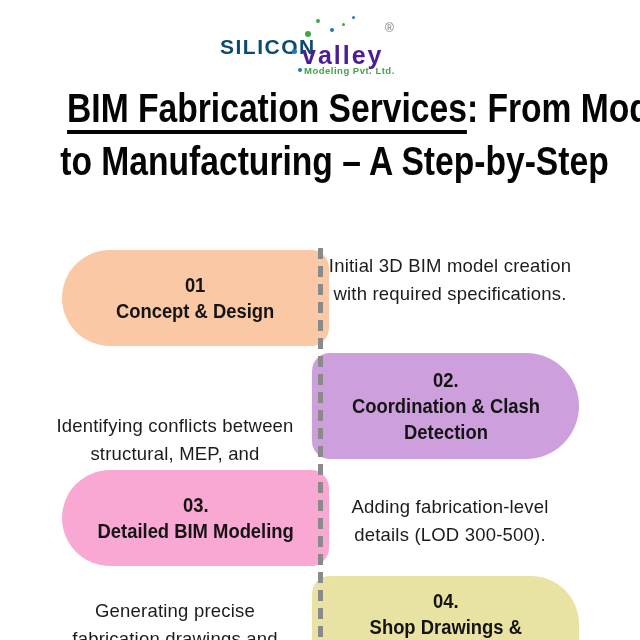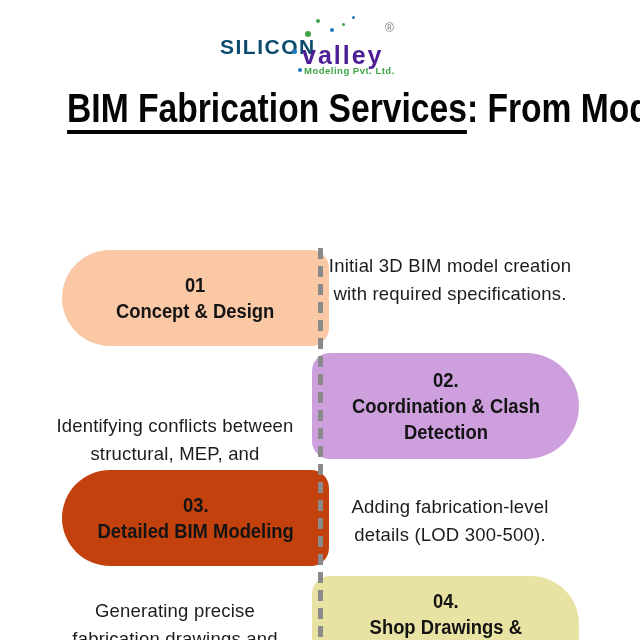--- a/index.html
+++ b/index.html
@@ -114,37 +114,38 @@
     <i class="dot b d3"></i>
     <i class="dot g d4"></i>
     <i class="dot b d5"></i>
     <i class="dot b d6"></i>
     <i class="dot b d7"></i>
   </span>
 </div>
 
 <h1 class="title">
   <span class="line"><span class="squeeze"><span class="uline">BIM Fabrication Services</span><span>: From Model</span></span></span>
+  <span class="line"><span class="squeeze">to Manufacturing – A Step-by-Step</span></span>
 </h1>
 
 <div class="divider"></div>
 
 <div class="step-box box1" style="background-color: rgb(250, 200, 164);">
   <span class="num">01</span>
   <span class="name">Concept &amp; Design</span>
 </div>
 <p class="step-desc desc1">Initial 3D BIM model creation with required specifications.</p>
 
 <div class="step-box box2" style="background-color: rgb(205, 160, 221);">
   <span class="num">02.</span>
   <span class="name">Coordination &amp; Clash Detection</span>
 </div>
 <p class="step-desc desc2">Identifying conflicts between structural, MEP, and architectural systems.</p>
 
-<div class="step-box box3" style="background-color: #c2410c;">
+<div class="step-box box3" style="background-color: #f9a8d4;">
   <span class="num">03.</span>
   <span class="name">Detailed BIM Modeling</span>
 </div>
 <p class="step-desc desc3">Adding fabrication-level details (LOD 300-500).</p>
 
 <div class="step-box box4" style="background-color: rgb(233, 227, 163);">
   <span class="num">04.</span>
   <span class="name">Shop Drawings &amp;</span>
 </div>
 <p class="step-desc desc4">Generating precise fabrication drawings and</p>

